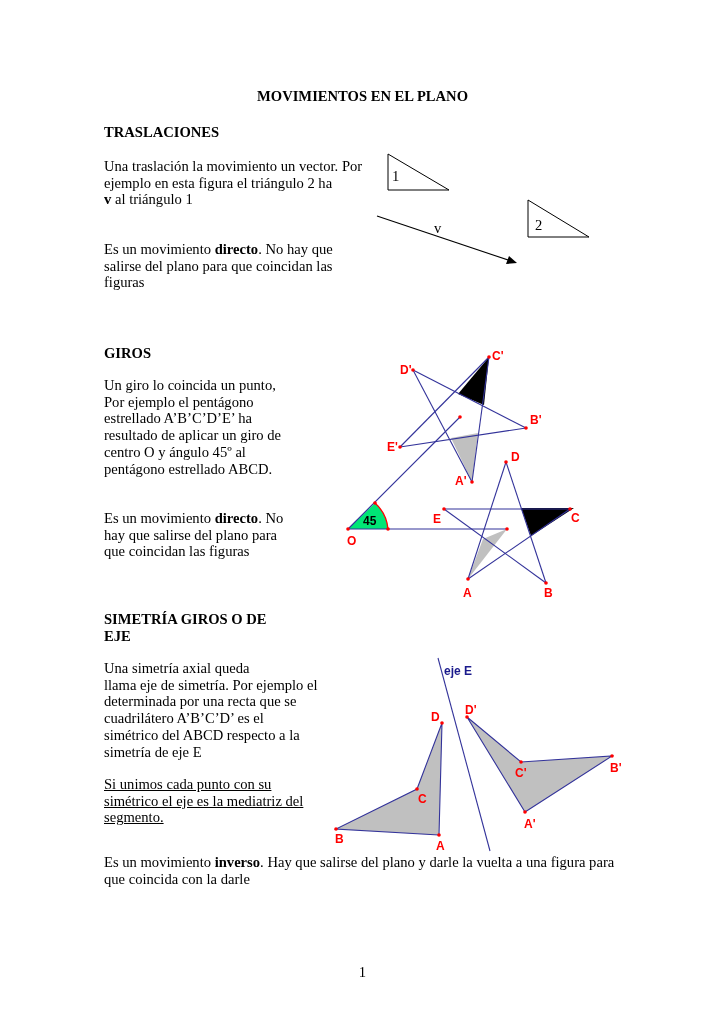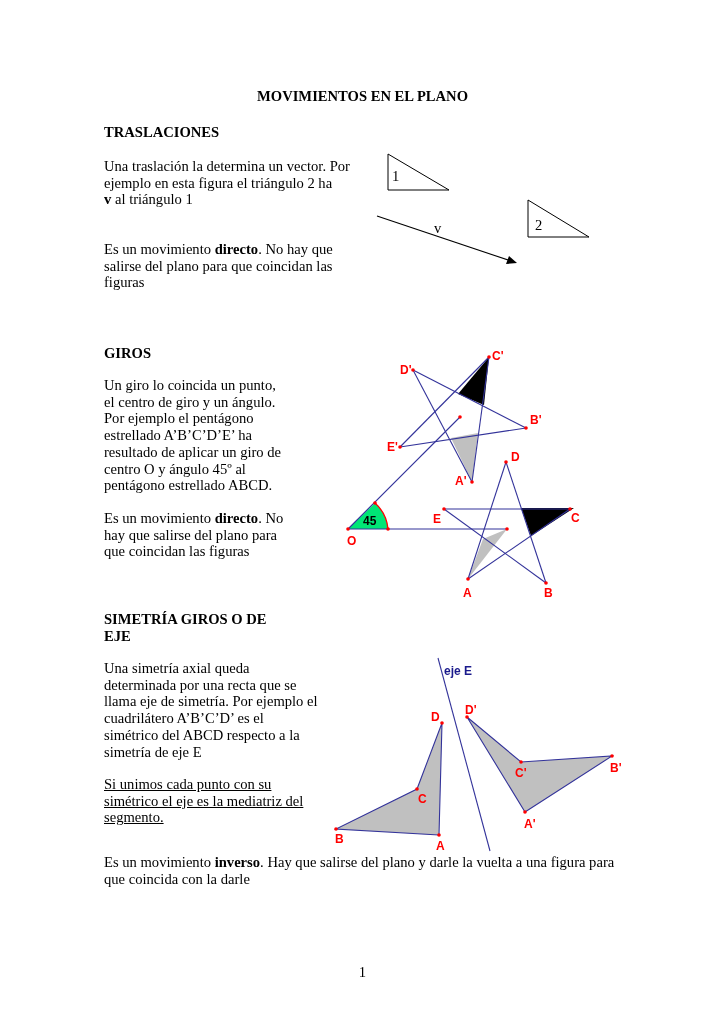--- a/index.html
+++ b/index.html
@@ -16,21 +16,21 @@
   .ln { stroke:#33339a; stroke-width:1.1; fill:none; }
   .pageno { left:0; width:725px; top:964px; text-align:center; }
 </style>
 </head>
 <body>
 
 <div class="abs title">MOVIMIENTOS EN EL PLANO</div>
 
 <div class="abs h" style="left:104px;top:124px;">TRASLACIONES</div>
 <div class="abs" style="left:104px;top:158px;width:270px;">
-  <p>Una traslación la determina un vector. Por</p>
+  <p>Una traslación la movimiento un vector. Por</p>
   <p>ejemplo en esta figura el triángulo 2 ha</p>
   <p><b>v</b><span> al triángulo 1</span></p>
 </div>
 <div class="abs" style="left:104px;top:241px;width:270px;">
   <p><span>Es un movimiento </span><b>directo</b><span>. No hay que</span></p>
   <p>salirse del plano para que coincidan las</p>
   <p>figuras</p>
 </div>
 
 <svg style="left:0;top:0;" width="725" height="1024">
@@ -45,21 +45,20 @@
   <g>
     <line x1="377" y1="216" x2="511" y2="261" stroke="#000" stroke-width="1.1"></line>
     <polygon points="517,263 506,264 509,256" fill="#000"></polygon>
     <text x="434" y="233" font-family="Liberation Serif, serif" font-size="14.6">v</text>
   </g>
 </svg>
 
 <div class="abs h" style="left:104px;top:345px;">GIROS</div>
 <div class="abs" style="left:104px;top:377px;width:220px;">
   <p>Un giro lo coincida un punto,</p>
-  <p>el centro de giro y un ángulo.</p>
   <p>Por ejemplo el pentágono</p>
   <p>estrellado A’B’C’D’E’ ha</p>
   <p>resultado de aplicar un giro de</p>
   <p>centro O y ángulo 45º al</p>
   <p>pentágono estrellado ABCD.</p>
 </div>
 <div class="abs" style="left:104px;top:510px;width:220px;">
   <p><span>Es un movimiento </span><b>directo</b><span>. No</span></p>
   <p>hay que salirse del plano para</p>
   <p>que coincidan las figuras</p>
@@ -129,22 +128,22 @@
   <text class="lbl" x="400" y="374">D'</text>
   <text class="lbl" x="387" y="451">E'</text>
 </svg>
 
 <div class="abs h" style="left:104px;top:611px;width:220px;">
   <p>SIMETRÍA GIROS O DE</p>
   <p>EJE</p>
 </div>
 <div class="abs" style="left:104px;top:660px;width:225px;">
   <p>Una simetría axial queda</p>
+  <p>llama eje de simetría. Por ejemplo el</p>
   <p>determinada por una recta que se</p>
-  <p>llama eje de simetría. Por ejemplo el</p>
   <p>cuadrilátero A’B’C’D’ es el</p>
   <p>simétrico del ABCD respecto a la</p>
   <p>simetría de eje E</p>
 </div>
 <div class="abs" style="left:104px;top:776px;width:225px;text-decoration:underline;">
   <p>Si unimos cada punto con su</p>
   <p>simétrico el eje es la mediatriz del</p>
   <p>segmento.</p>
 </div>
 <div class="abs" style="left:104px;top:854px;width:530px;">

